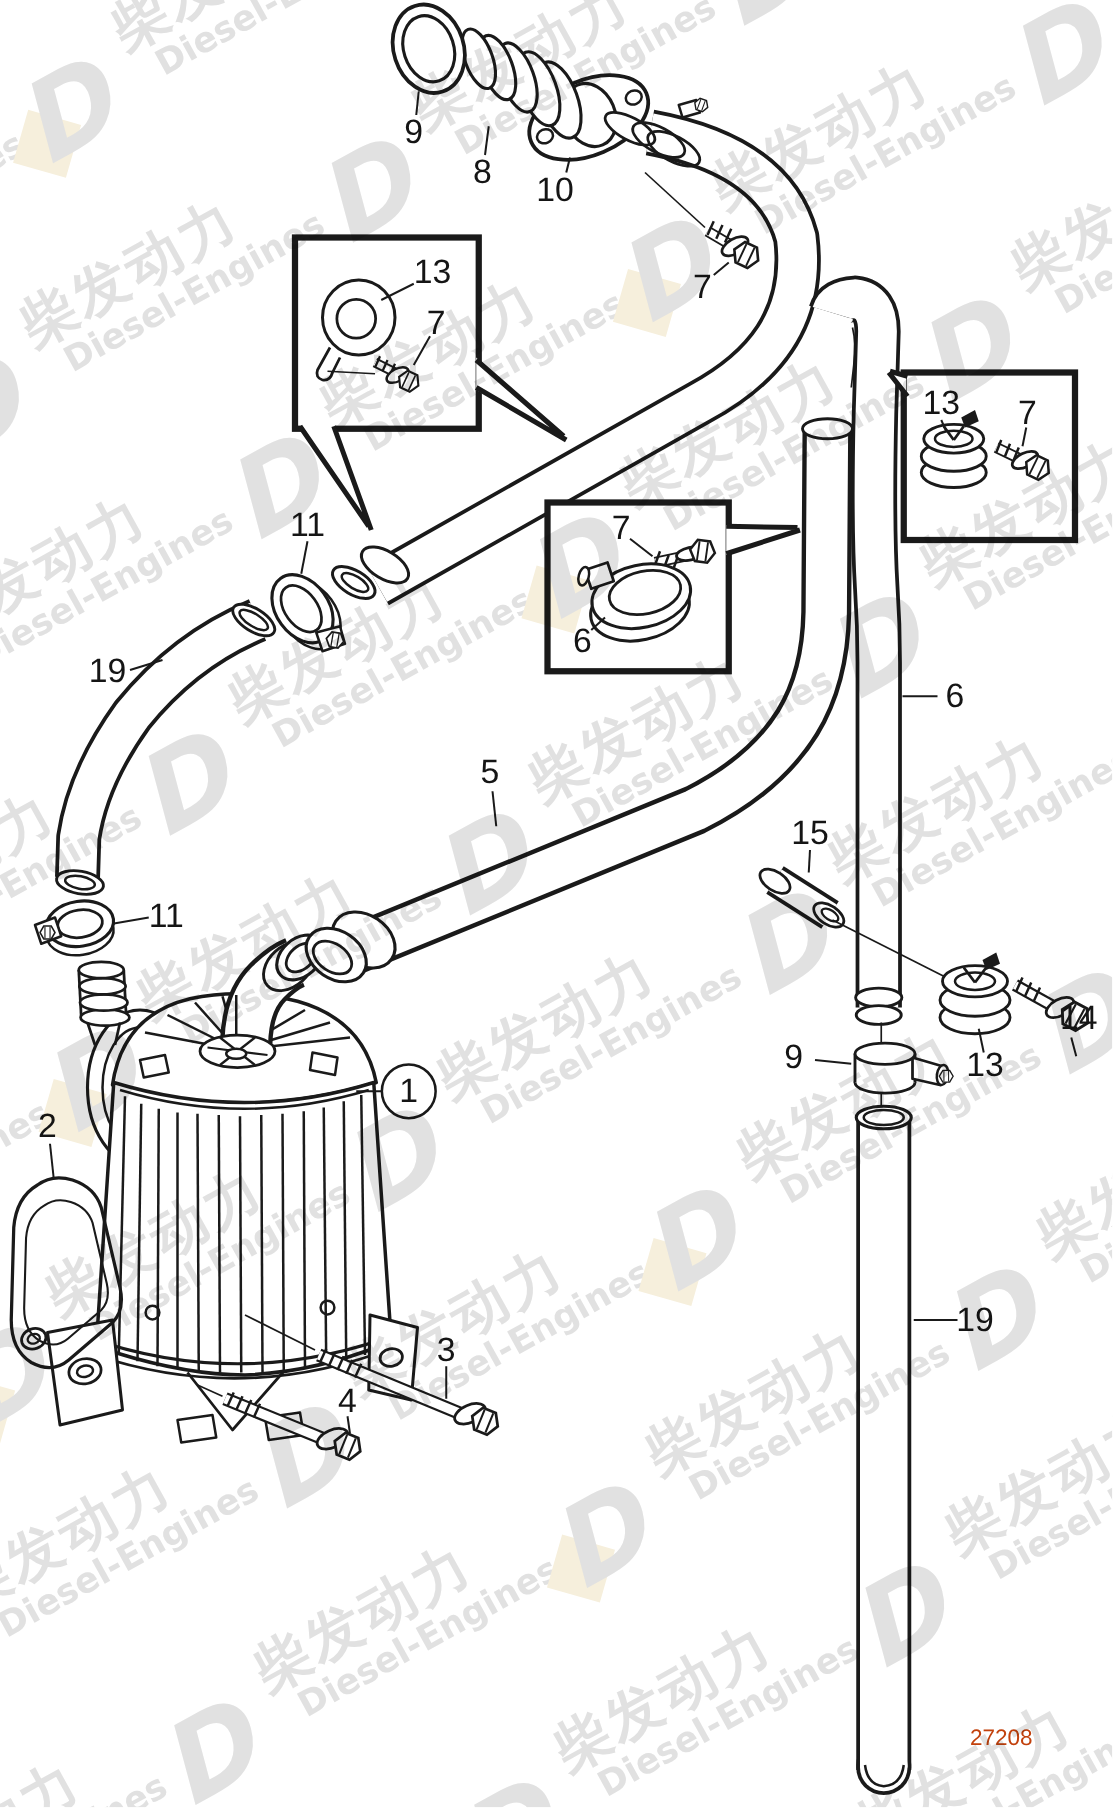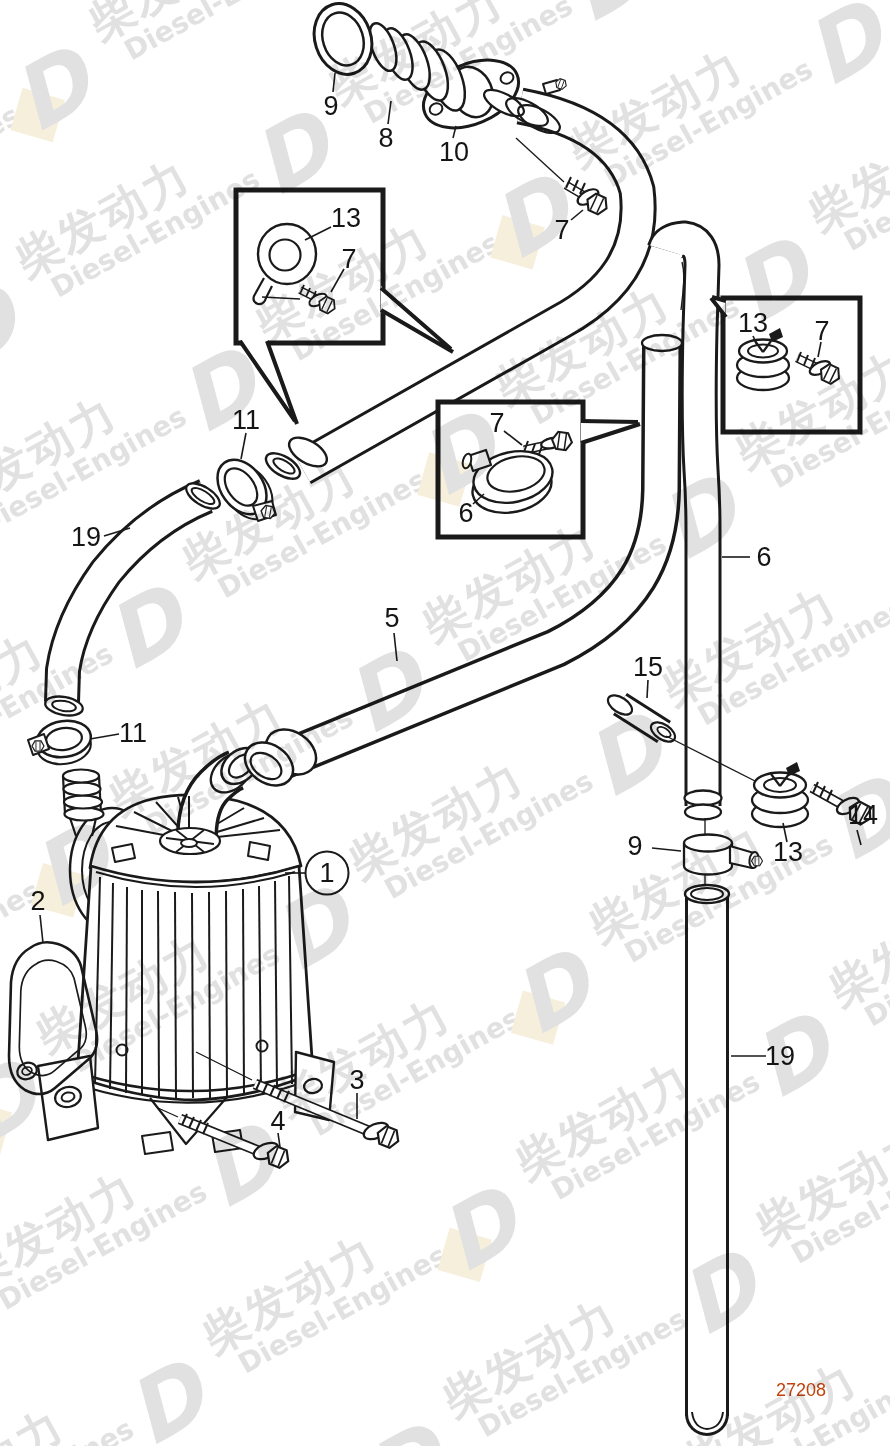--- a/index.html
+++ b/index.html
@@ -352,21 +352,21 @@
       <path class="ld" d="M861,845 L857,830"></path>
       <path class="ld" d="M40,915 L43,943"></path>
       <path class="ld" d="M357,1093 L357,1119"></path>
       <path class="ld" d="M278,1133 L280,1147"></path>
       <path class="ld" d="M766,1056 L731,1056"></path>
     </g>
   </svg>
 
   <div class="callout" style="left:331px;top:106px">9</div>
   <div class="callout" style="left:386px;top:138px">8</div>
-  <div class="callout" style="left:454px;top:152px">10</div>
+  <div class="callout" style="left:444px;top:152px">10</div>
   <div class="callout" style="left:562px;top:230px">7</div>
   <div class="callout" style="left:346px;top:218px">13</div>
   <div class="callout" style="left:349px;top:259px">7</div>
   <div class="callout" style="left:246px;top:420px">11</div>
   <div class="callout" style="left:86px;top:537px">19</div>
   <div class="callout" style="left:497px;top:423px">7</div>
   <div class="callout" style="left:466px;top:513px">6</div>
   <div class="callout" style="left:753px;top:323px">13</div>
   <div class="callout" style="left:822px;top:331px">7</div>
   <div class="callout" style="left:764px;top:557px">6</div>

